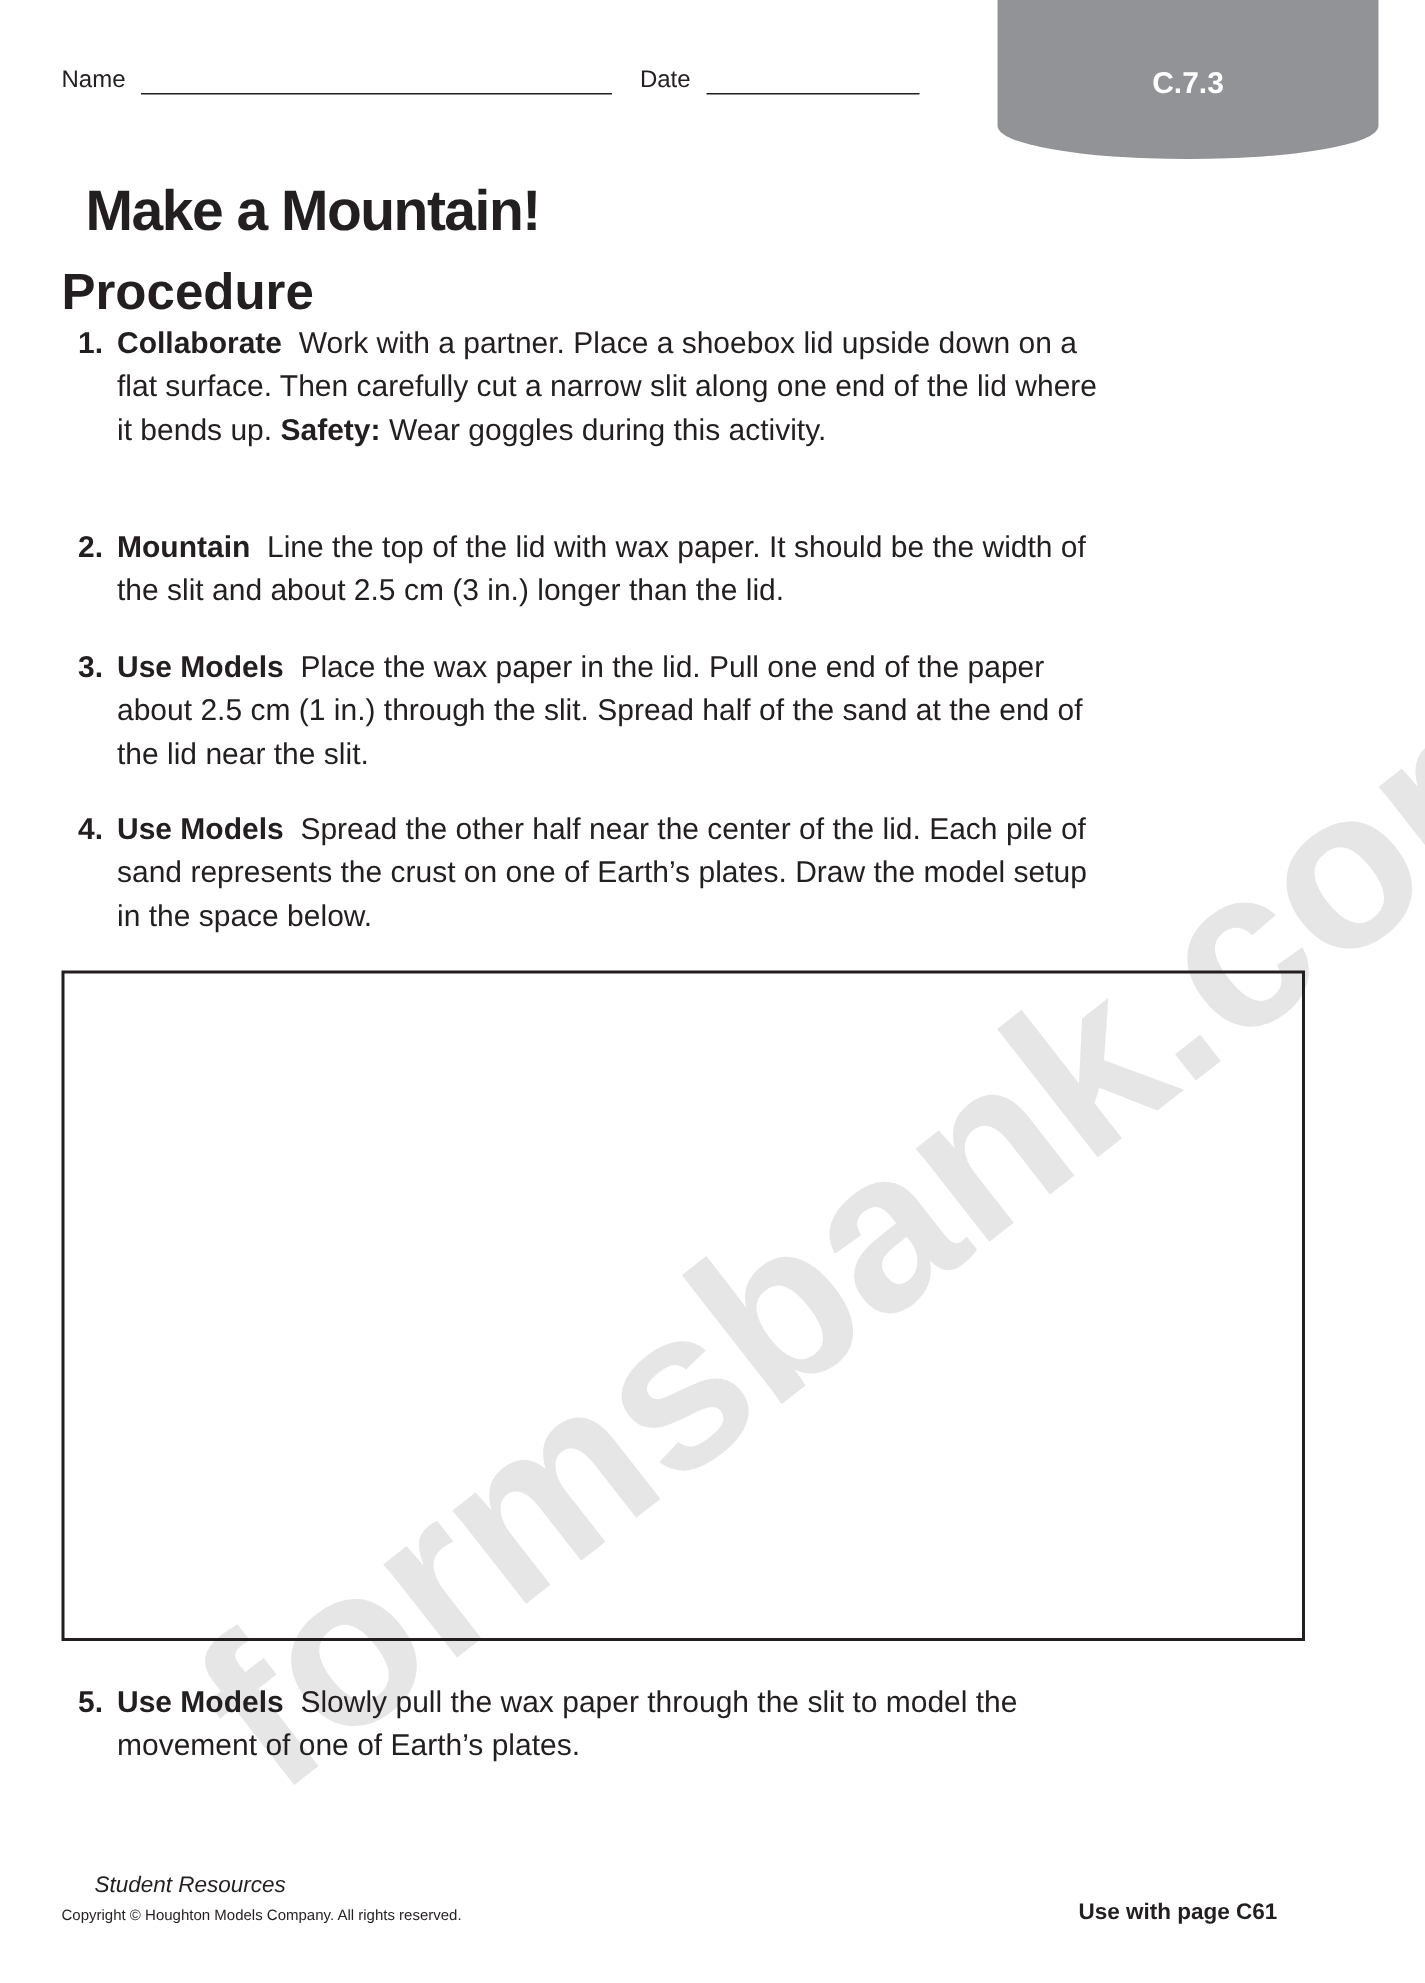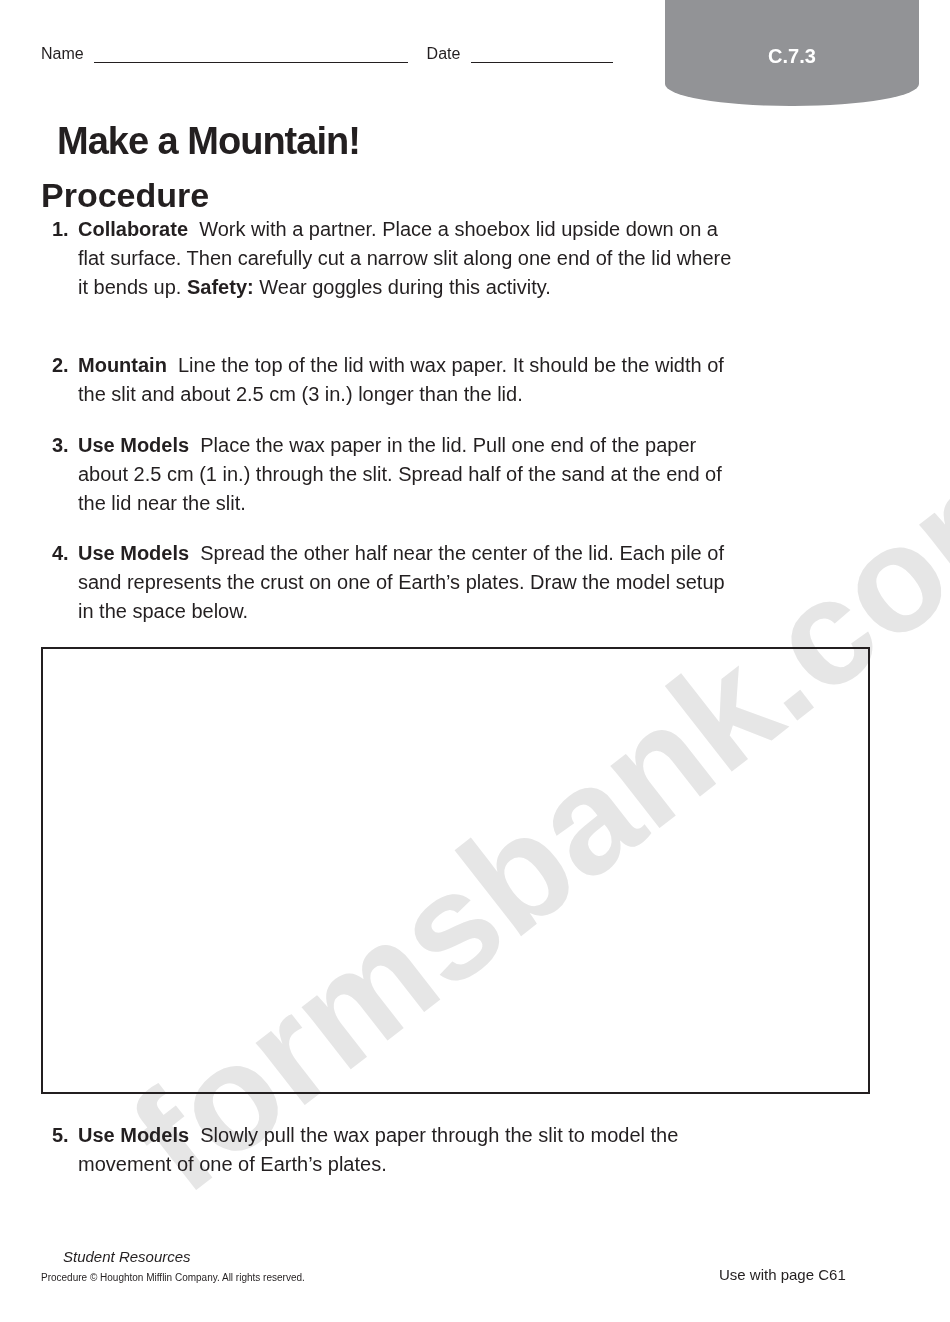--- a/index.html
+++ b/index.html
@@ -13,21 +13,21 @@
   h2{position:absolute;left:41px;top:176px;margin:0;font-size:34px;font-weight:bold;}
   .step{position:absolute;left:52px;font-size:20px;line-height:29px;width:680px;}
   .step .num{position:absolute;left:0;font-weight:bold;}
   .step .txt{padding-left:26px;display:block;}
   .step b{font-weight:bold;}
   .drawbox{position:absolute;left:41px;top:647px;width:825px;height:443px;border:2.5px solid #231f20;}
   .wm{position:absolute;left:-40px;top:620px;font-size:150px;font-weight:bold;color:#e6e6e6;transform:rotate(-38deg);transform-origin:left top;white-space:nowrap;z-index:0;pointer-events:none;top:1090px;left:100px;}
   .content{position:relative;z-index:1;}
   .foot1{position:absolute;left:41px;top:1248px;font-size:15px;font-weight:normal;font-style:italic;margin-left:22px;}
   .foot2{position:absolute;left:41px;top:1272px;font-size:10px;}
-  .foot3{position:absolute;left:719px;top:1266px;font-size:15px;font-weight:normal;}
+  .foot3{position:absolute;left:719px;top:1266px;font-size:15px;font-weight:bold;}
 </style>
 </head>
 <body>
 
 <div class="wm">formsbank.com</div>
 
 <div class="content">
   <div class="tab">
     <div class="code">C.7.3</div>
   </div>
@@ -63,15 +63,15 @@
   </div>
 
   <div class="drawbox"></div>
 
   <div class="step" style="top:1121px;">
     <span class="num">5.</span>
     <span class="txt"><b>Use Models</b>&nbsp; <span>Slowly pull the wax paper through the slit to model the movement of one of Earth’s plates.</span></span>
   </div>
 
   <div class="foot1">Student Resources</div>
-  <div class="foot2">Procedure © Houghton Mifflin Company. All rights reserved.</div>
+  <div class="foot2">Copyright © Houghton Models Company. All rights reserved.</div>
   <div class="foot3">Use with page C61</div>
 </div>
 
 </body></html>

